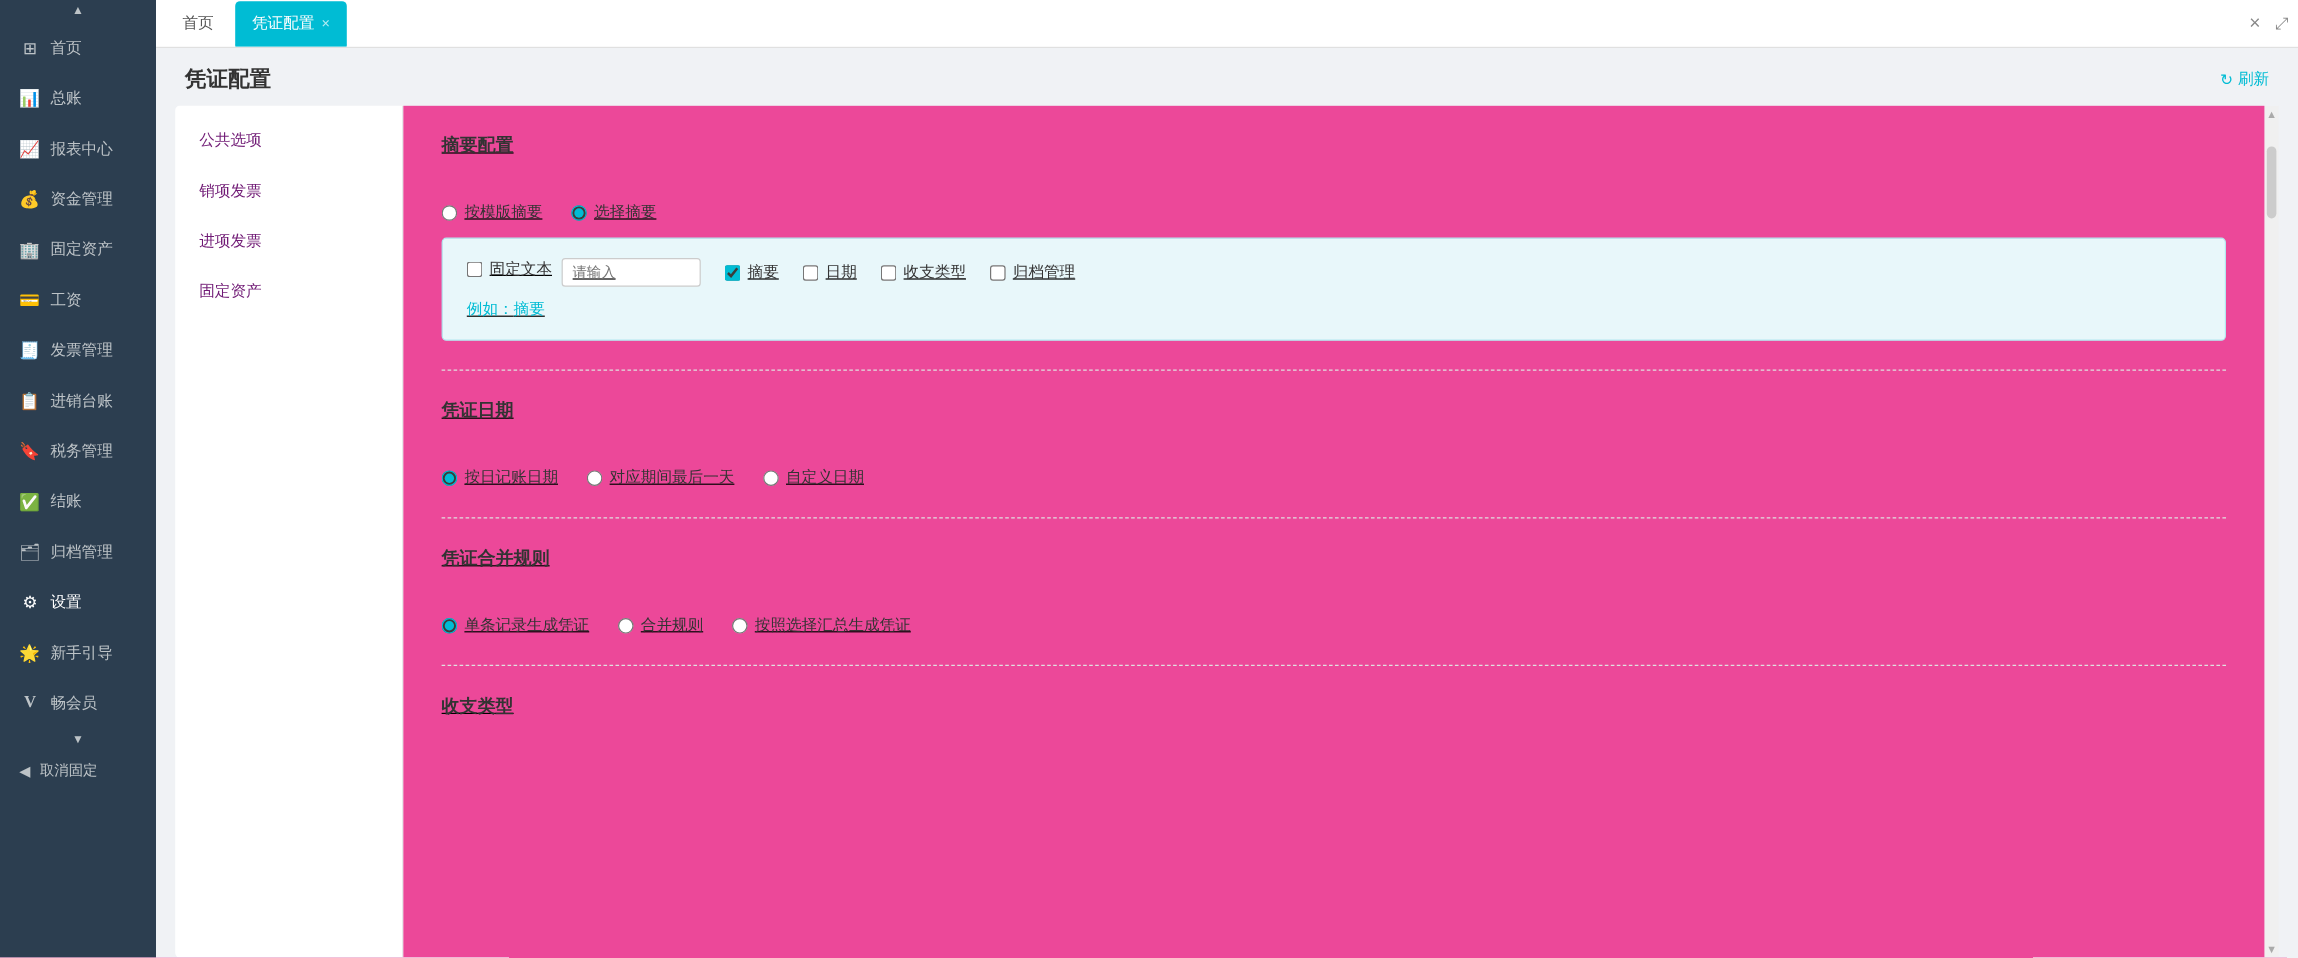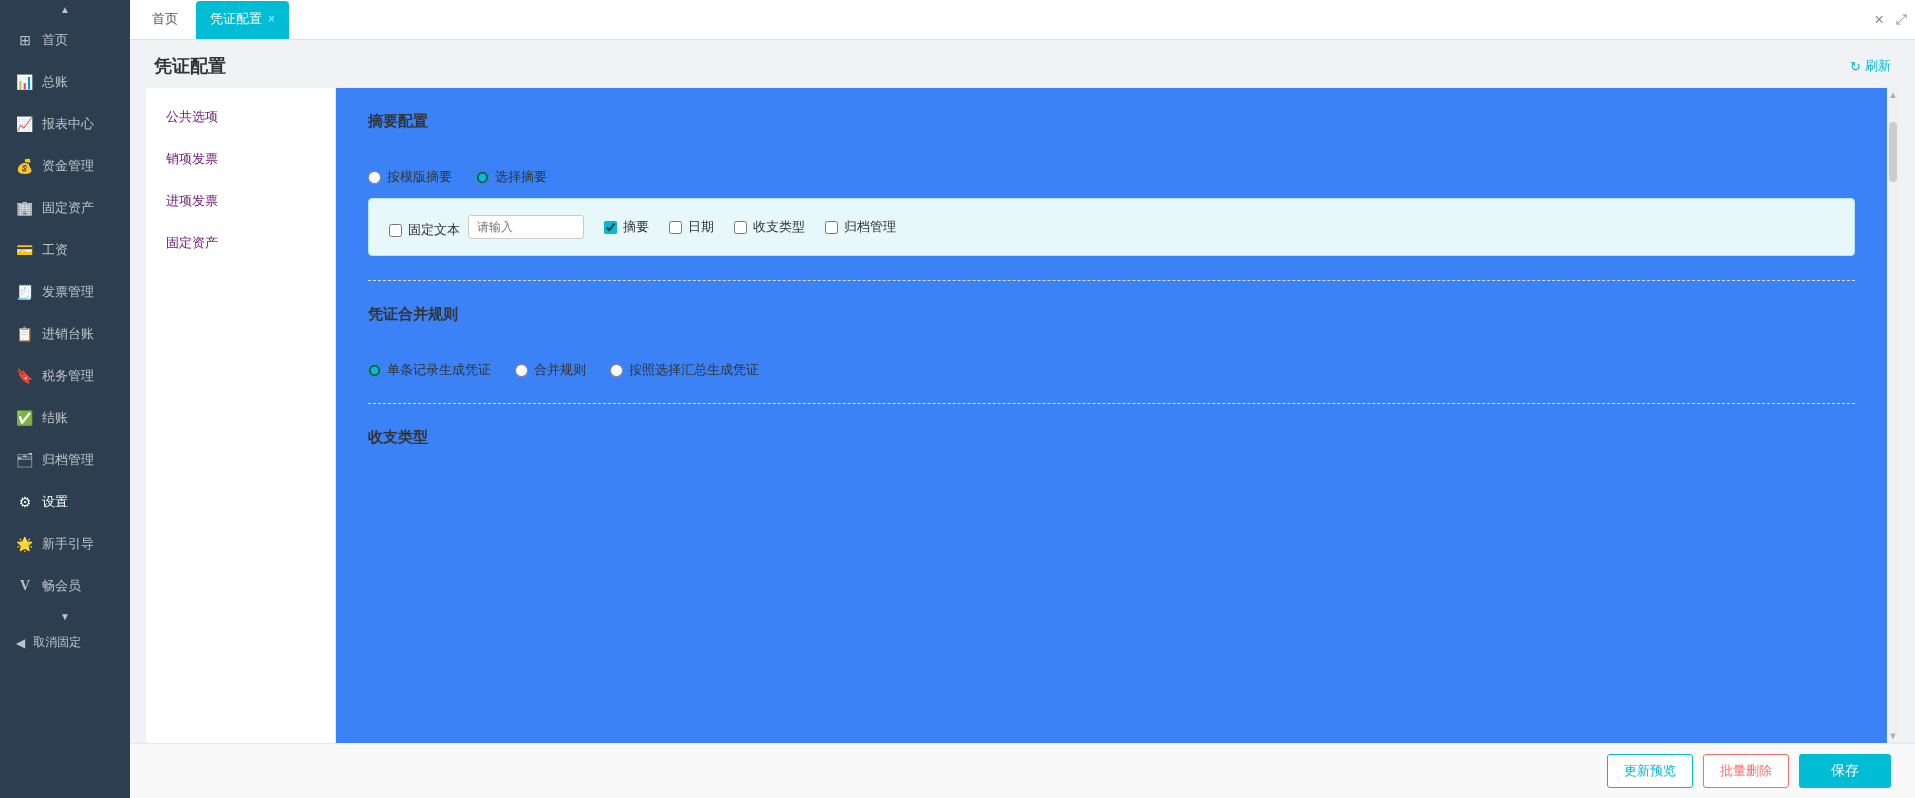--- a/index.html
+++ b/index.html
@@ -162,24 +162,25 @@
     }
     .left-nav-item.active {
       background: #00bcd4;
       color: #fff;
     }
     .left-nav-item .chevron { font-size: 11px; }
 
     
     .right-content {
       flex: 1;
-      background: #3b82f6;
+      background: #ec4899;
       overflow-y: auto;
       padding: 24px 32px;
       position: relative;
+      text-decoration: underline;
     }
 
     
     .section {
       margin-bottom: 0;
       padding-bottom: 24px;
       border-bottom: 1px dashed #e0e0e0;
       margin-bottom: 24px;
     }
     .section:last-child { border-bottom: none; }
@@ -222,21 +223,21 @@
       margin-top: 12px;
     }
     .summary-options-row {
       display: flex;
       align-items: center;
       gap: 20px;
       flex-wrap: wrap;
     }
     .fixed-text-row {
       display: flex;
-      align-items: flex-end;
+      align-items: flex-start;
       gap: 8px;
     }
     .fixed-text-input {
       border: 1px solid #ccc;
       border-radius: 3px;
       padding: 4px 8px;
       font-size: 12px;
       width: 116px;
       outline: none;
       color: #999;
@@ -468,23 +469,43 @@
                 </label>
                 <label class="checkbox-item">
                   <input type="checkbox" style="">
                   <span>收支类型</span>
                 </label>
                 <label class="checkbox-item">
                   <input type="checkbox" style="">
                   <span>归档管理</span>
                 </label>
               </div>
+              <div class="example-text">
+                <span>例如：</span><span>摘要</span>
+              </div>
             </div>
           </div>
 
+          <div class="section">
+            <div class="section-title">凭证日期</div>
+            <div class="options-row">
+              <label class="radio-item">
+                <input type="radio" name="voucher_date" checked="" style="accent-color: rgb(0, 188, 212);">
+                <span>按日记账日期</span>
+              </label>
+              <label class="radio-item">
+                <input type="radio" name="voucher_date" style="">
+                <span>对应期间最后一天</span>
+              </label>
+              <label class="radio-item">
+                <input type="radio" name="voucher_date" style="">
+                <span>自定义日期</span>
+              </label>
+            </div>
+          </div>
 
           <div class="section">
             <div class="section-title">凭证合并规则</div>
             <div class="options-row">
               <label class="radio-item">
                 <input type="radio" name="merge_rule" checked="" style="accent-color: rgb(0, 188, 212);">
                 <span>单条记录生成凭证</span>
               </label>
               <label class="radio-item">
                 <input type="radio" name="merge_rule" style="">
@@ -504,20 +525,15 @@
         </div>
 
         <div class="scroll-track">
           <div class="scroll-arrow">▲</div>
           <div class="scroll-thumb"></div>
           <div class="scroll-arrow" style="margin-top:auto;">▼</div>
         </div>
       </div>
     </div>
 
-    <div class="bottom-bar">
-      <button class="btn-update">更新预览</button>
-      <button class="btn-batch-delete">批量删除</button>
-      <button class="btn-save">保存</button>
-    </div>
 
   </div>
 </div>
 
 </body></html>

